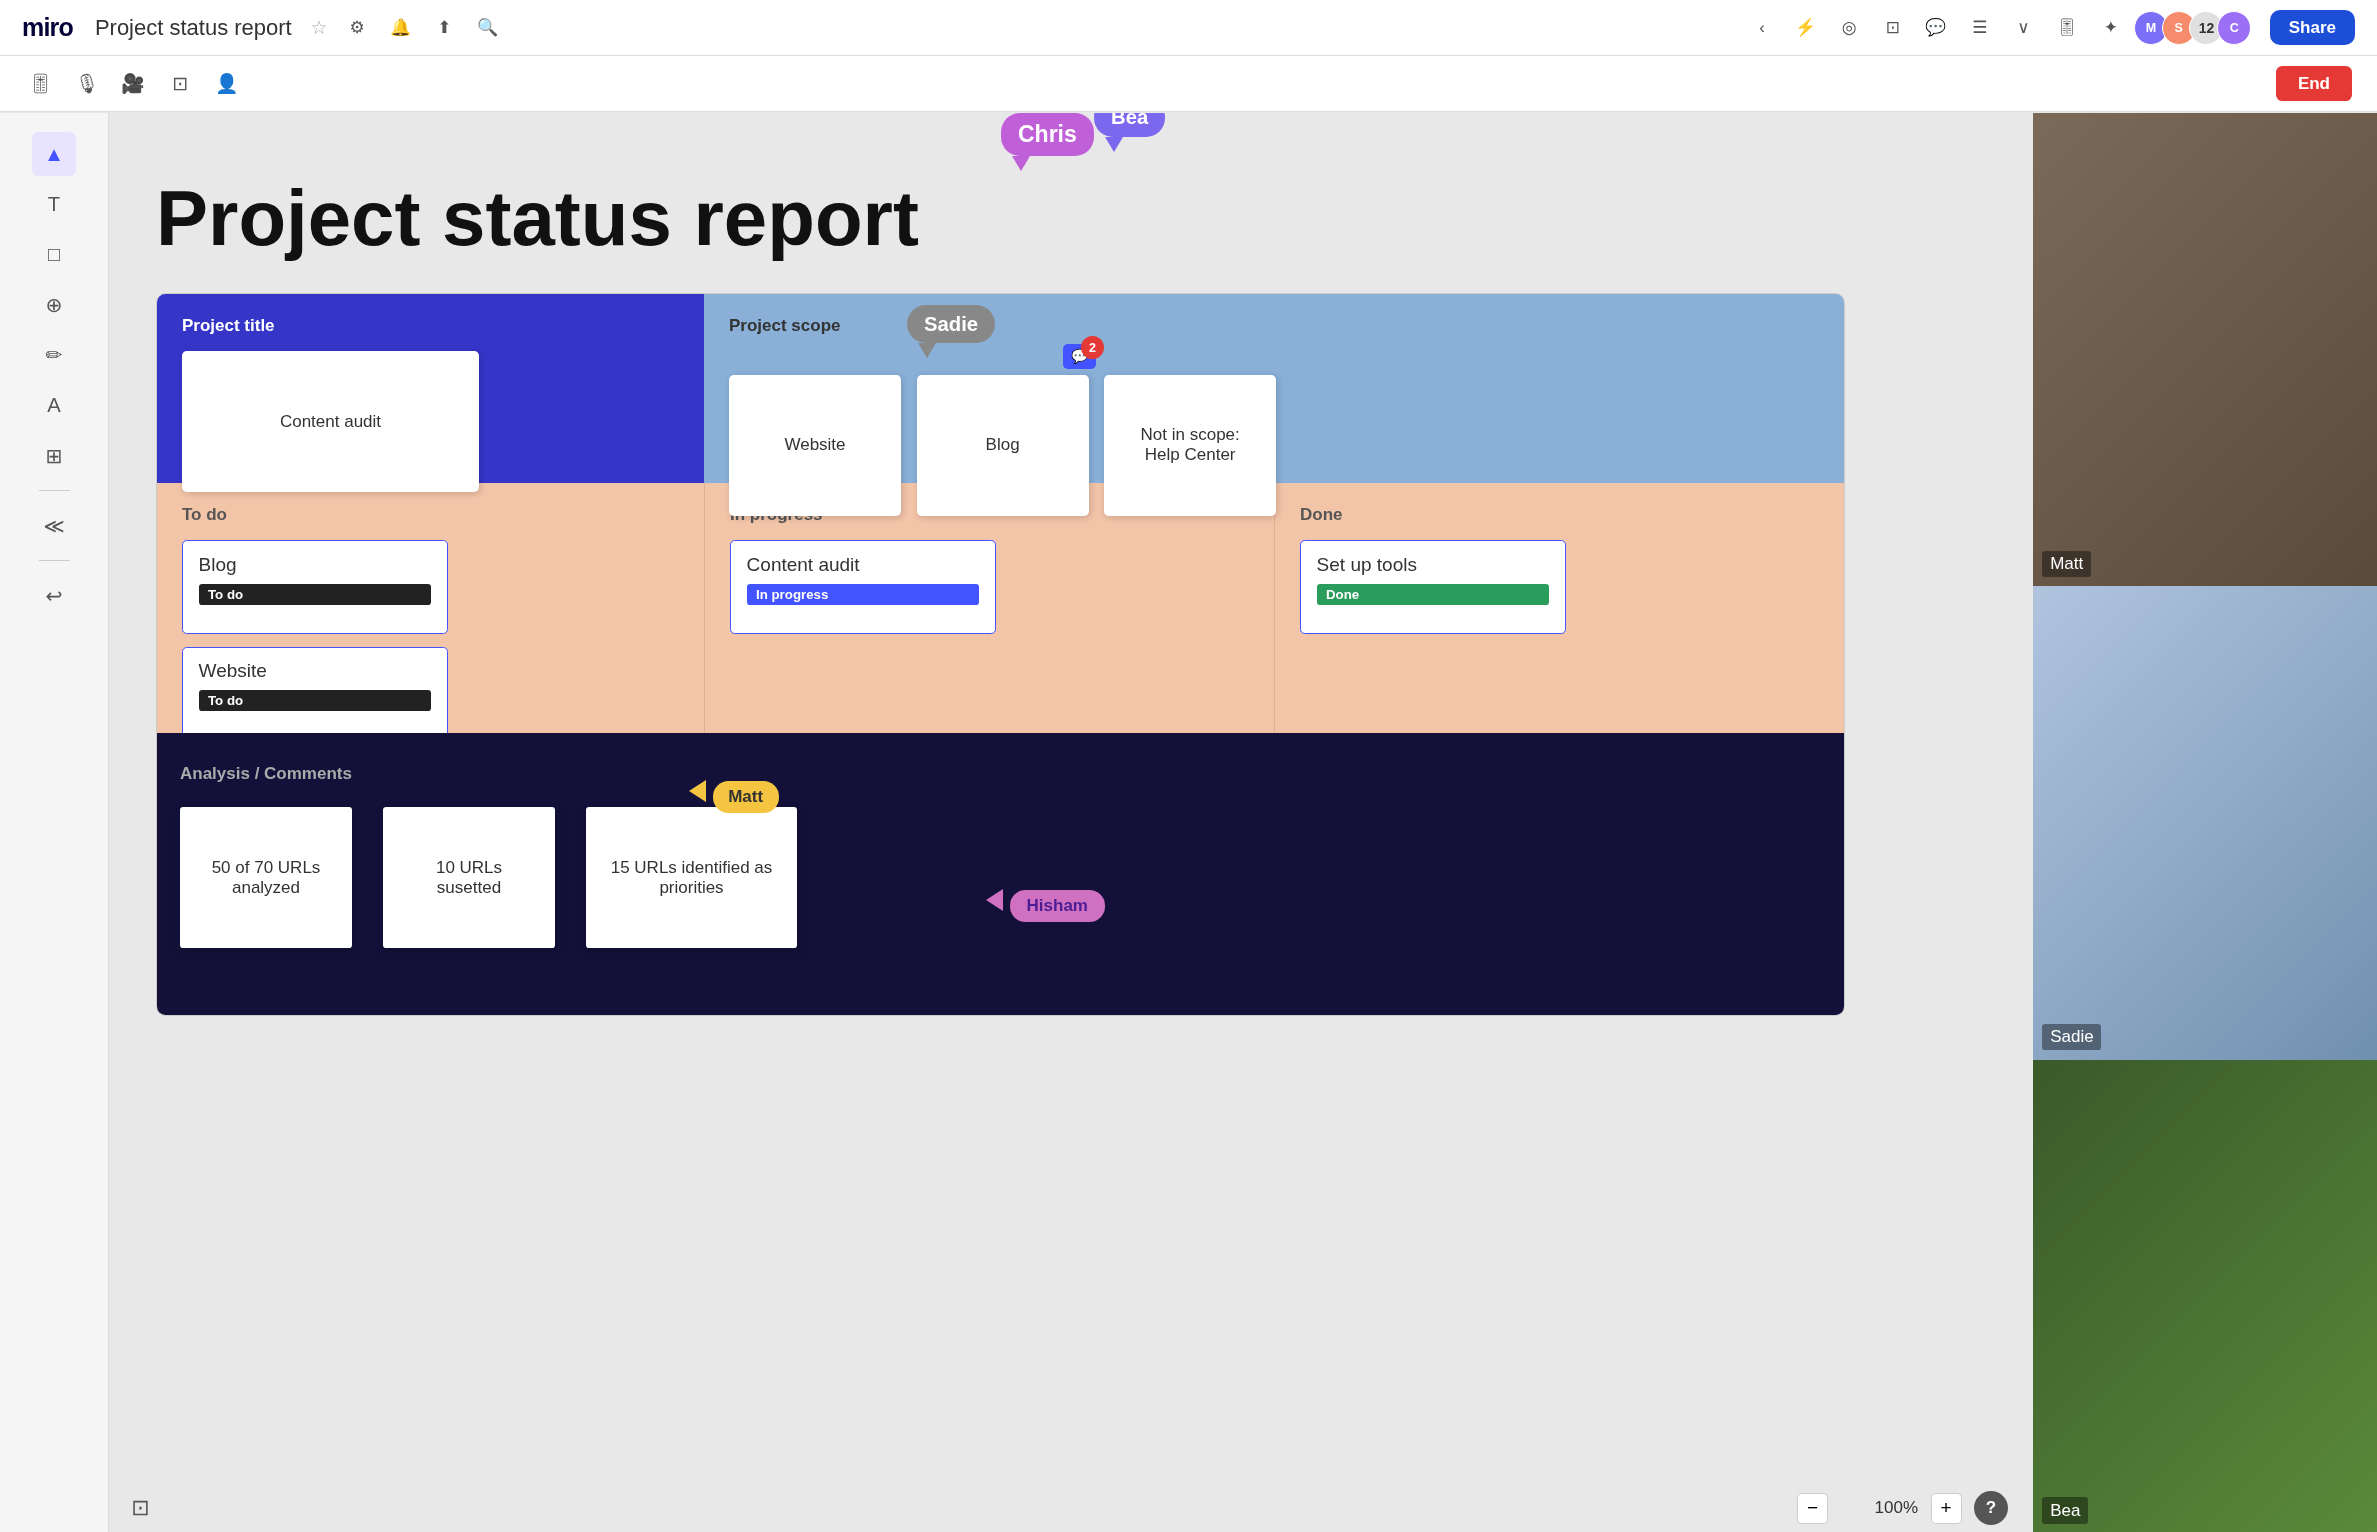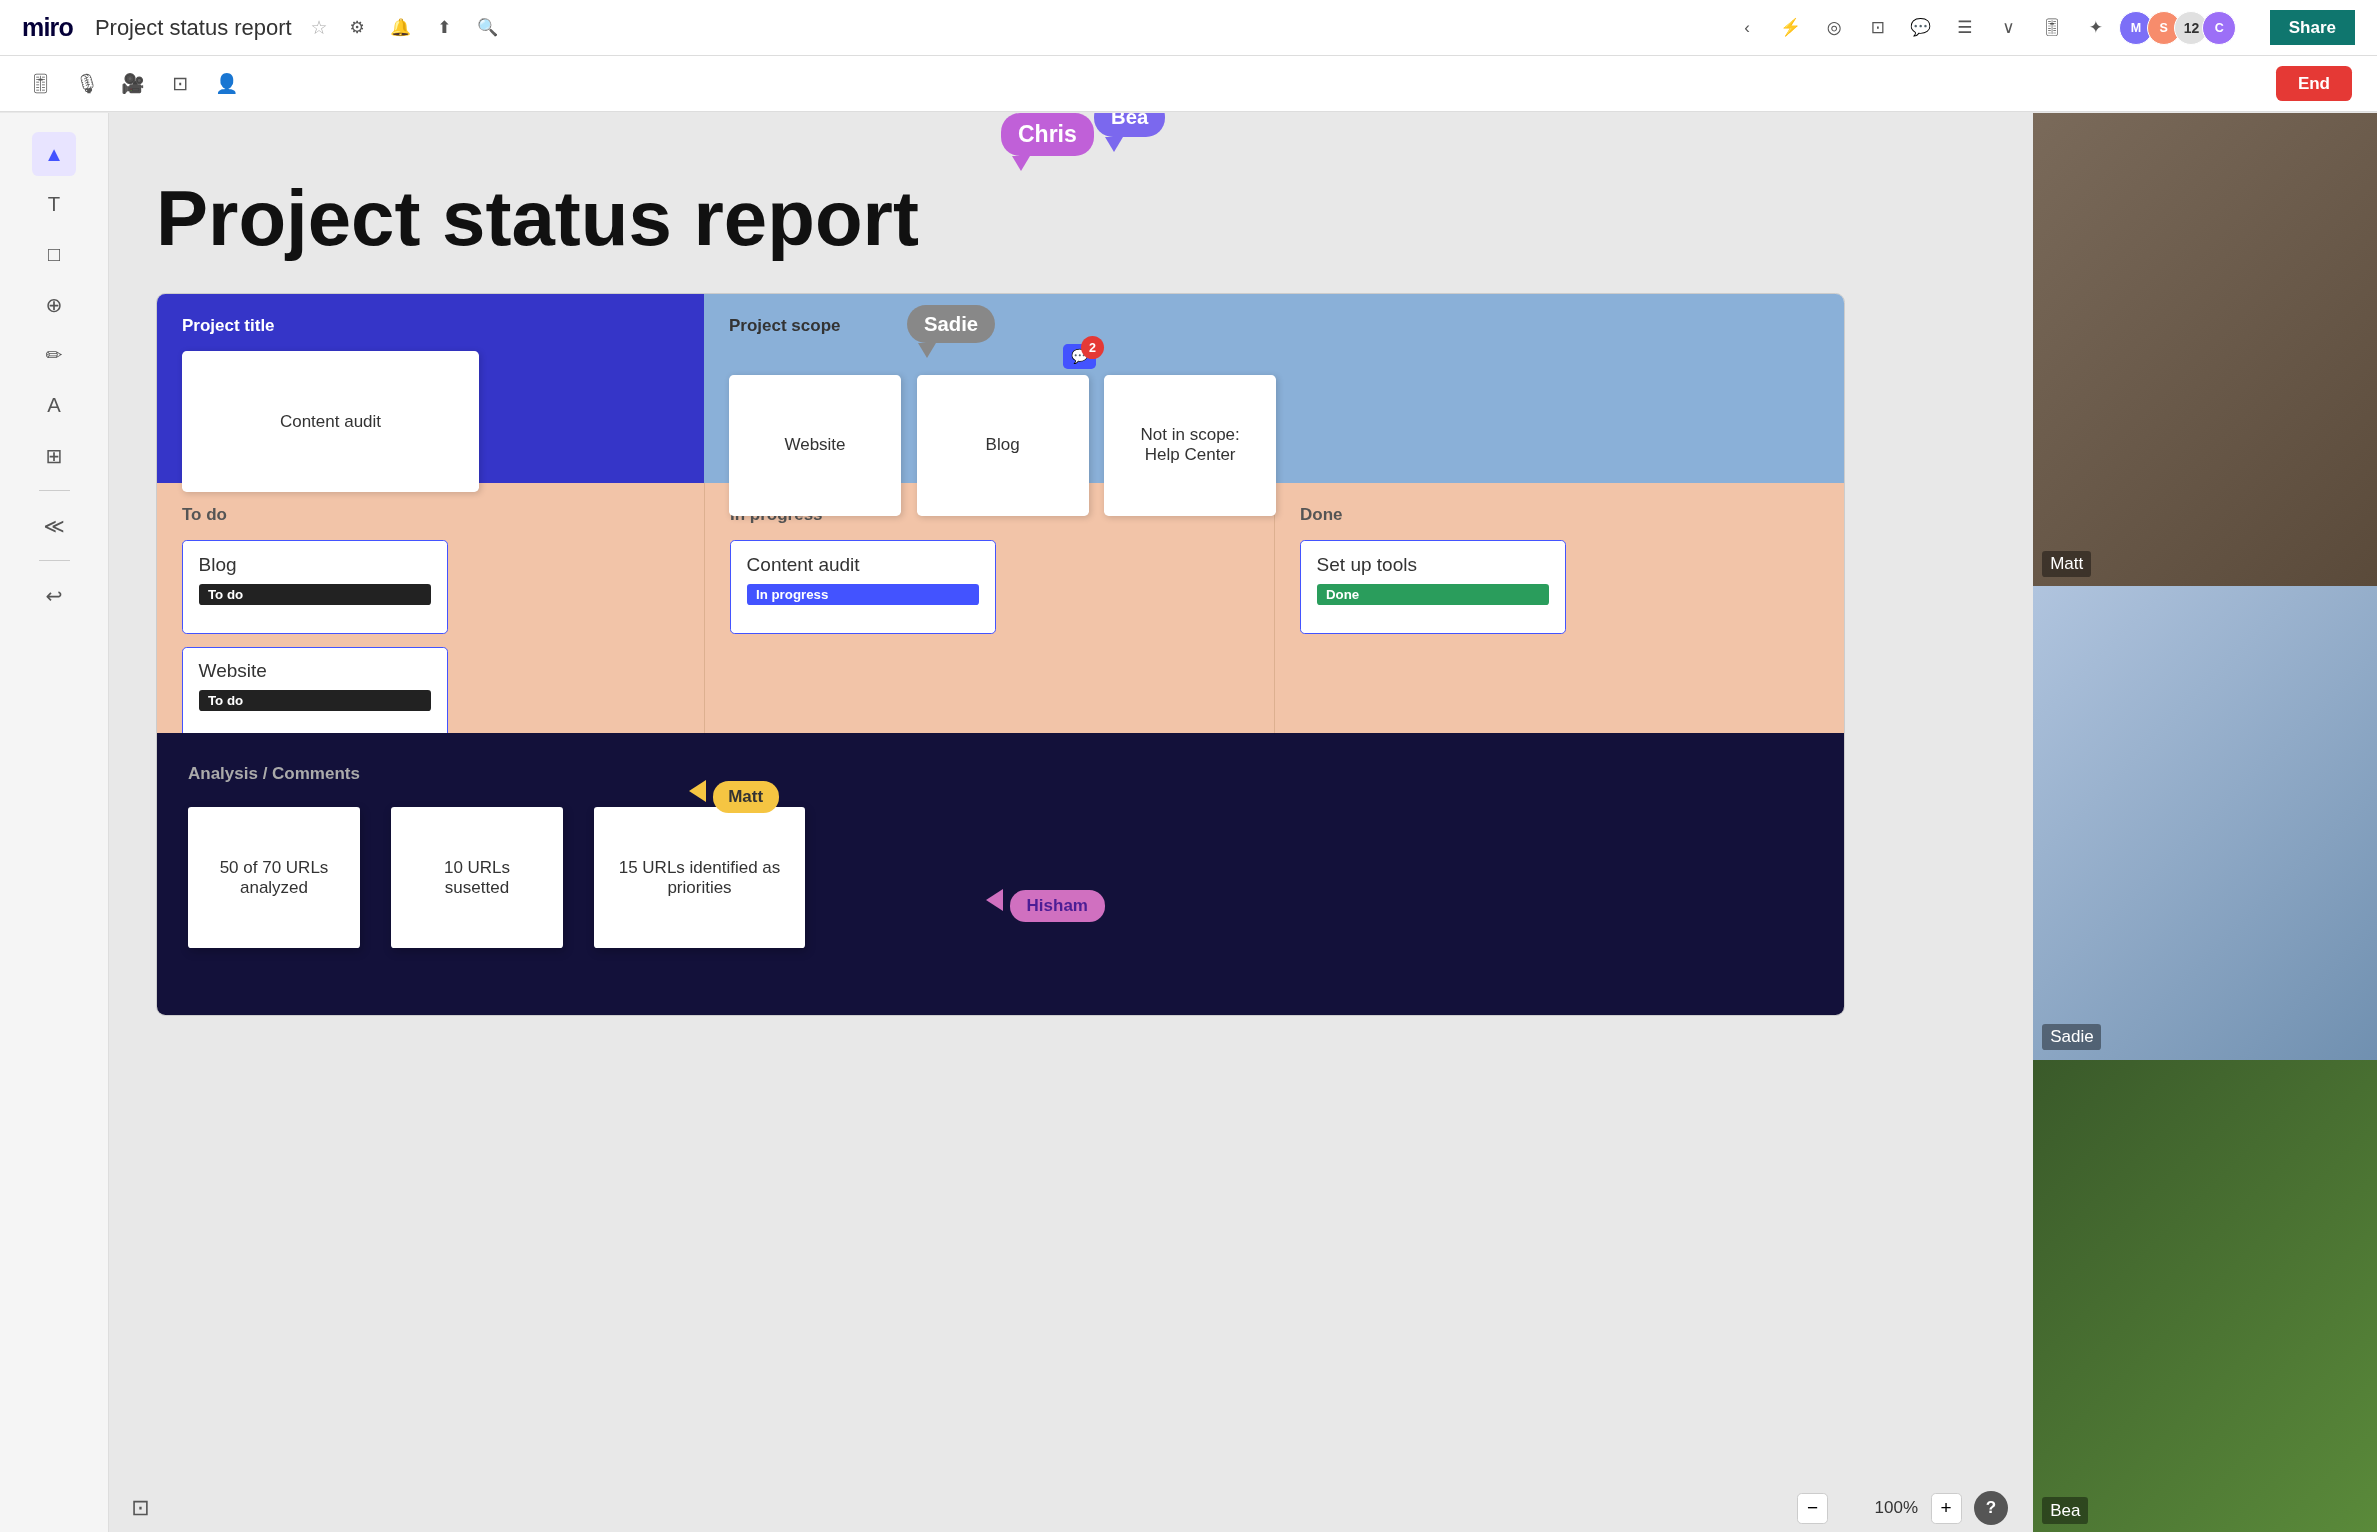--- a/index.html
+++ b/index.html
@@ -15,21 +15,21 @@
     .board-title { font-size: 22px; color: #333; font-weight: 500; }
     .star-icon { color: #aaa; font-size: 19px; margin-left: 3.1px; }
     .topbar-spacer { flex: 1; }
     .topbar-icon { width: 28px; height: 28px; display: flex; align-items: center; justify-content: center; color: #555; font-size: 17px; cursor: pointer; }
     .avatar-group { display: flex; align-items: center; }
     .avatar { width: 34px; height: 34px; border-radius: 50%; border: 1.6px solid #fff; margin-left: -6.3px; overflow: hidden; display: flex; align-items: center; justify-content: center; font-size: 12.5px; font-weight: 700; color: #fff; }
     .av1 { background: #7c6ff7; }
     .av2 { background: #f78c6c; }
     .av-count { background: #e0e0e0; color: #333; font-size: 14px; }
     .av-main { background: #9c6ff7; }
-    .share-btn { background: #0f766e; color: #fff; border: none; border-radius: 0; padding: 7.8px 19px; font-size: 17px; font-weight: 600; cursor: pointer; margin-left: 18px; }
+    .share-btn { background: #1d4ed8; color: #fff; border: none; border-radius: 10px; padding: 7.8px 19px; font-size: 17px; font-weight: 600; cursor: pointer; margin-left: 3px; }
 
     
     .toolbar2 {
       position: absolute; top: 56px; left: 0; width: 2377px; height: 56px;
       background: #fff; border-bottom: 0.8px solid #ddd;
       display: flex; align-items: center; justify-content: space-between; padding: 0 25px; z-index: 99;
     }
     .toolbar2-left { display: flex; align-items: center; gap: 15.6px; }
     .toolbar2-icon { width: 31px; height: 31px; display: flex; align-items: center; justify-content: center; color: #555; font-size: 19px; cursor: pointer; }
     .end-btn { background: #e53935; color: #fff; border: none; border-radius: 6.3px; padding: 7.8px 22px; font-size: 17px; font-weight: 600; cursor: pointer; }
@@ -96,21 +96,21 @@
     .kanban-mid {
       display: flex; height: 250px;
     }
     .kanban-todo { width: 547px; background: #f2c4a8; padding: 22px 25px; }
     .kanban-inprogress { flex: 1; background: #f2c4a8; padding: 22px 25px; border-left: 0.8px solid #ddb090; border-right: 0.8px solid #ddb090; }
     .kanban-done { flex: 1; background: #f2c4a8; padding: 22px 25px; }
     .section-label-mid { font-size: 17px; color: #555; font-weight: 600; margin-bottom: 15.6px; }
 
     
     .kanban-bottom {
-      background: #13113a; padding: 31px 31px 47px; min-height: 282px;
+      background: #13113a; padding: 31px 23px 47px; min-height: 282px;
     }
     .section-label-bottom { font-size: 17px; color: #aaa; font-weight: 600; margin-bottom: 23.5px; }
 
     
     .card {
       background: #fff; border-radius: 4.7px; padding: 19px 15.6px;
       font-size: 17px; color: #333; display: inline-block;
       box-shadow: 1.6px 1.6px 6.3px rgba(0,0,0,0.15);
     }
     .card-large { width: 297px; height: 141px; display: flex; align-items: center; justify-content: center; }

